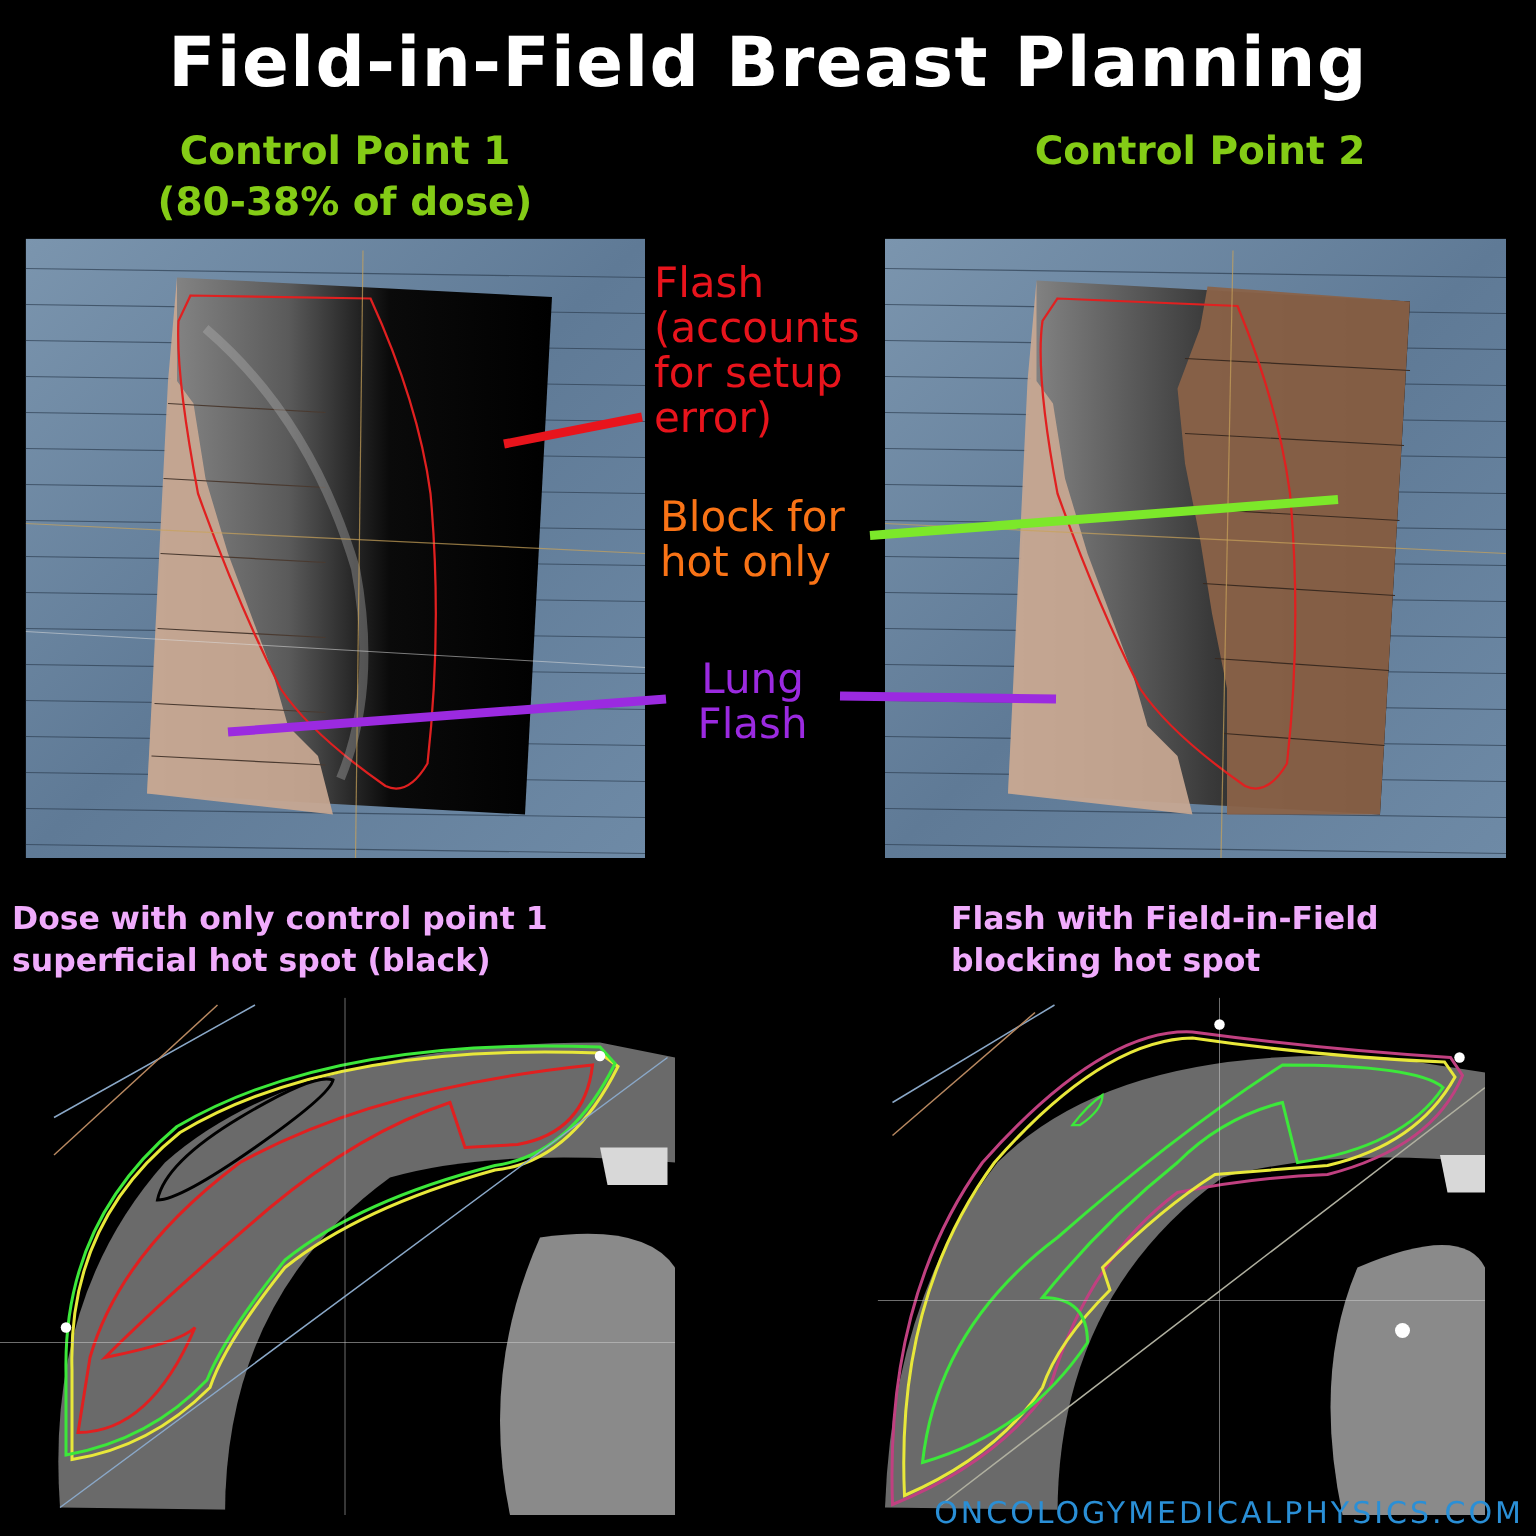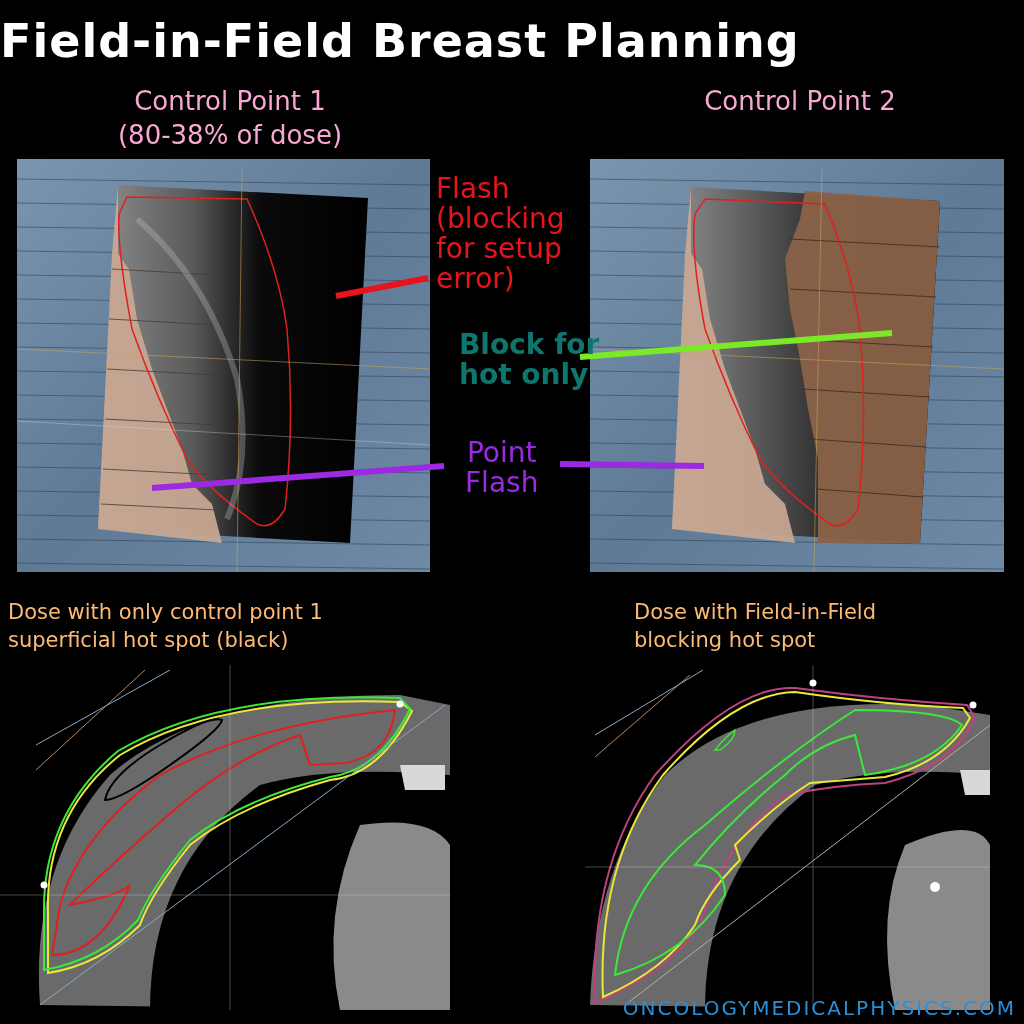--- a/index.html
+++ b/index.html
@@ -1,21 +1,21 @@
 <!DOCTYPE html>
 <html><head>
 <meta charset="utf-8">
 <style>
   html, body { margin: 0; padding: 0; background: #000; }
   body { width: 1024px; height: 1024px; position: relative; overflow: hidden; font-family: "DejaVu Sans", sans-serif; }
-  .title { position: absolute; left: 0; top: 14px; width: 1024px; text-align: left; color: #fff; font-size: 46px; font-weight: bold; letter-spacing: 1px; }
-  .cp-label { position: absolute; color: #f9a8d4; font-size: 26px; text-align: center; line-height: 34px; }
+  .title { position: absolute; left: 0; top: 14px; width: 1024px; text-align: center; color: #fff; font-size: 46px; font-weight: bold; letter-spacing: 1px; }
+  .cp-label { position: absolute; color: #84cc16; font-size: 26px; text-align: center; line-height: 34px; font-weight: bold; }
   .panel { position: absolute; overflow: hidden; }
   .annot { position: absolute; font-size: 28px; line-height: 30px; }
-  .dose-label { position: absolute; color: #fdba74; font-size: 21px; line-height: 28px; font-weight: normal; }
+  .dose-label { position: absolute; color: #f0abfc; font-size: 21px; line-height: 28px; font-weight: bold; }
   .footer { position: absolute; right: 8px; bottom: 4px; color: #2a8fd6; font-size: 20px; font-weight: normal; letter-spacing: 2px; }
   svg { display: block; }
 </style>
 </head>
 <body>
 
 <div class="title">Field-in-Field Breast Planning</div>
 
 <div class="cp-label" style="left:40px; top:84px; width:380px;">
   <div>Control Point 1</div>
@@ -131,39 +131,39 @@
 
 <svg style="position:absolute; left:0; top:0;" width="1024" height="1024">
   <line x1="336" y1="296" x2="428" y2="278" stroke="#e8141c" stroke-width="6"></line>
   <line x1="580" y1="357" x2="892" y2="333" stroke="#7ce82a" stroke-width="6"></line>
   <line x1="152" y1="488" x2="444" y2="466" stroke="#9b2ae0" stroke-width="6"></line>
   <line x1="560" y1="464" x2="704" y2="466" stroke="#9b2ae0" stroke-width="6"></line>
 </svg>
 
 <div class="annot" style="left:436px; top:174px; color:#e8141c;">
   <div>Flash</div>
-  <div>(blocking</div>
+  <div>(accounts</div>
   <div>for setup</div>
   <div>error)</div>
 </div>
-<div class="annot" style="left:440px; top:330px; color:#0f766e; font-weight:bold;margin-left:19px;">
+<div class="annot" style="left:440px; top:330px; color:#f97316; font-weight:normal;">
   <div>Block for</div>
   <div>hot only</div>
 </div>
 <div class="annot" style="left:465px; top:438px; color:#9b2ae0; text-align:center;">
-  <div>Point</div>
+  <div>Lung</div>
   <div>Flash</div>
 </div>
 
 <div class="dose-label" style="left:8px; top:598px;">
   <div>Dose with only control point 1</div>
   <div>superficial hot spot (black)</div>
 </div>
 <div class="dose-label" style="left:634px; top:598px;">
-  <div>Dose with Field-in-Field</div>
+  <div>Flash with Field-in-Field</div>
   <div>blocking hot spot</div>
 </div>
 
 <div class="panel" style="left:0; top:665px; width:450px; height:345px;">
   <svg width="450" height="345" viewBox="0 0 450 345">
     <rect width="450" height="345" fill="#000"></rect>
     <path d="M40,340 Q30,200 110,110 Q200,30 400,30 L450,40 L450,345 Z" fill="#6a6a6a"></path>
     <path d="M150,345 Q150,200 260,120 Q330,100 450,110 L450,345 Z" fill="#000"></path>
     <path d="M360,160 Q430,150 450,180 L450,345 L340,345 Q320,250 360,160 Z" fill="#8a8a8a"></path>
     <path d="M400,100 L445,100 L445,125 L405,125 Z" fill="#d8d8d8"></path>

